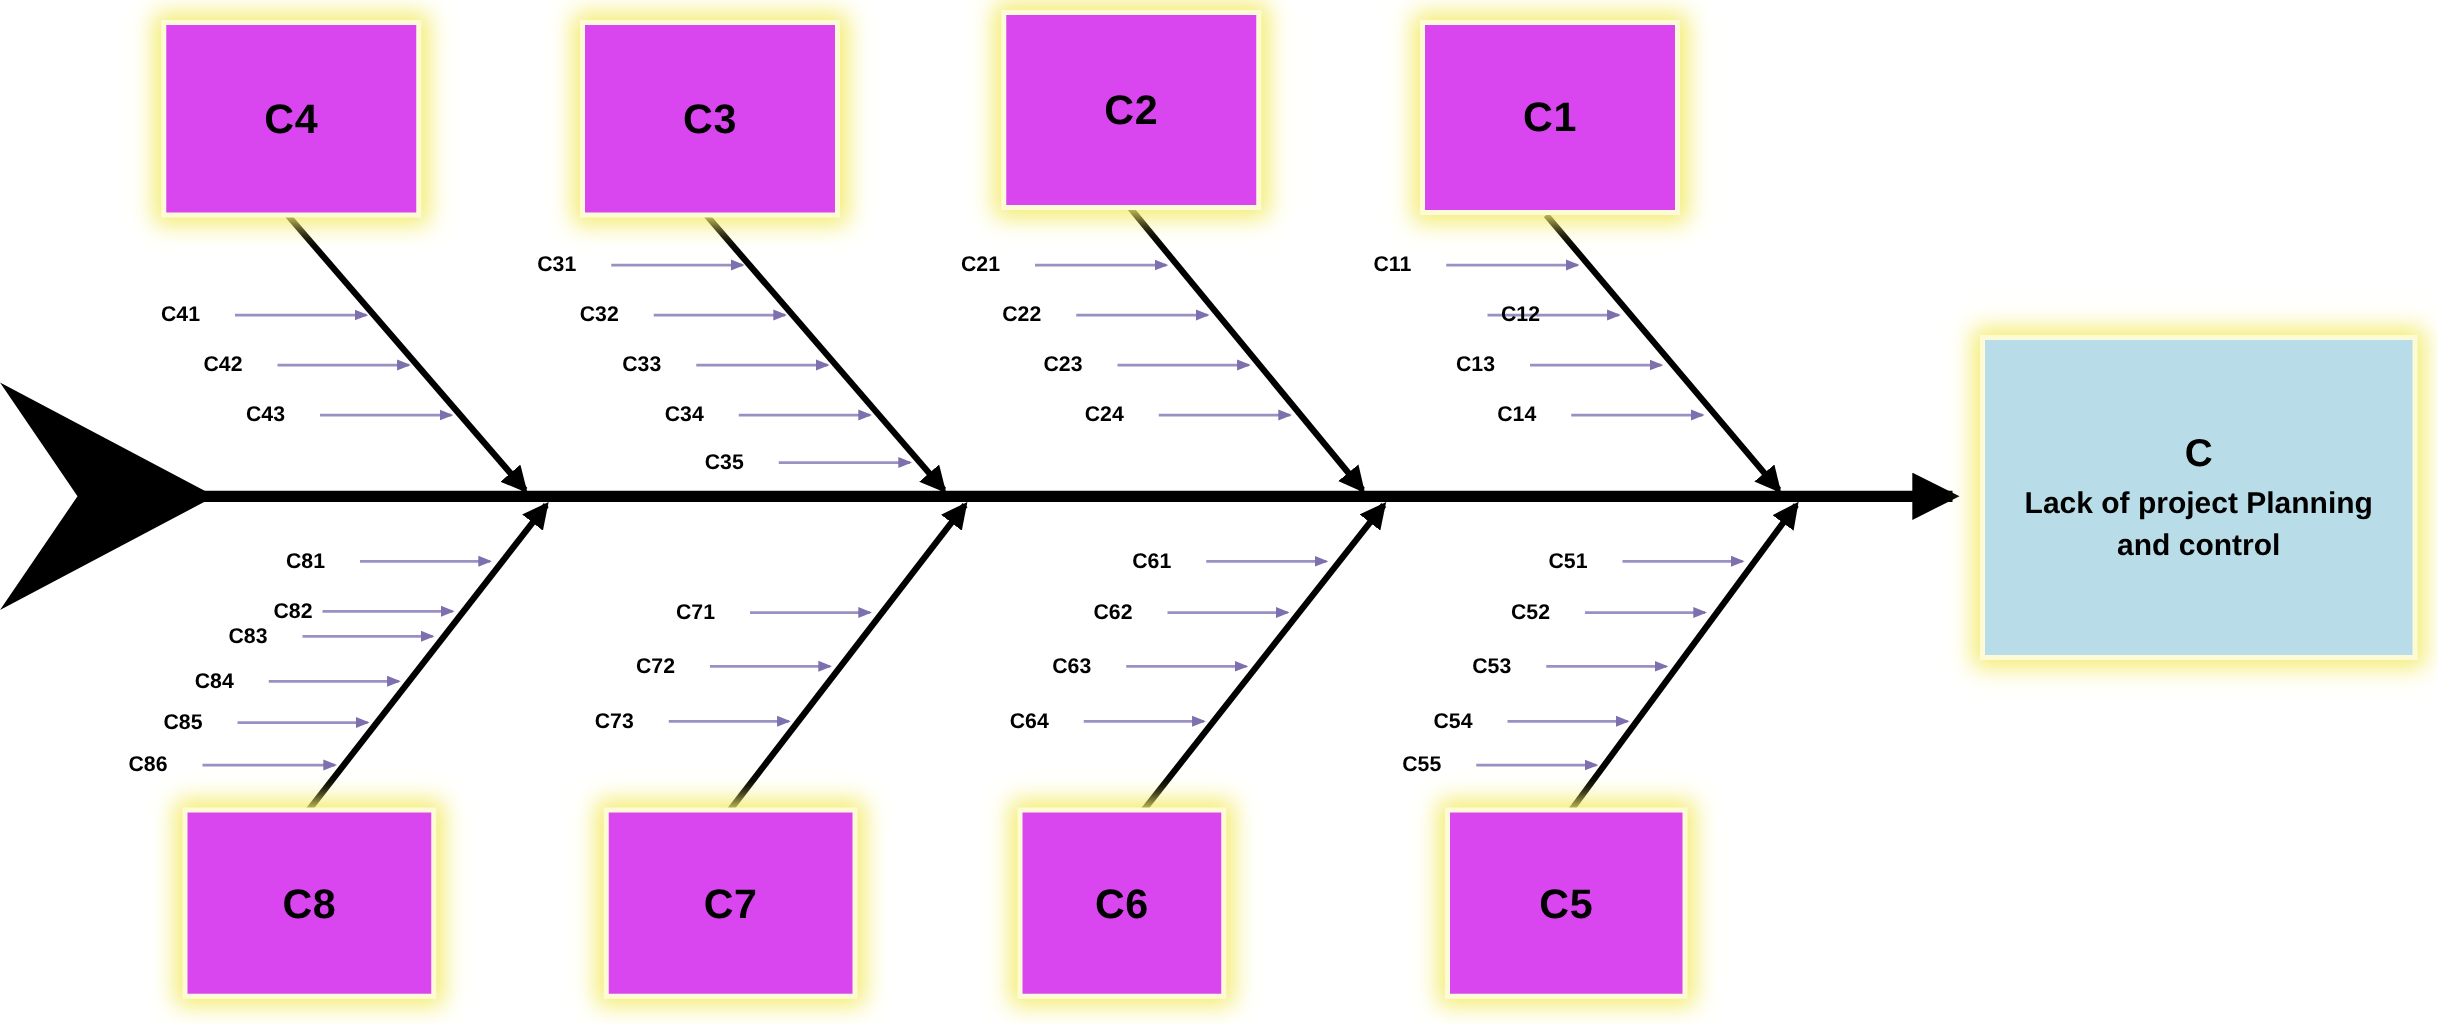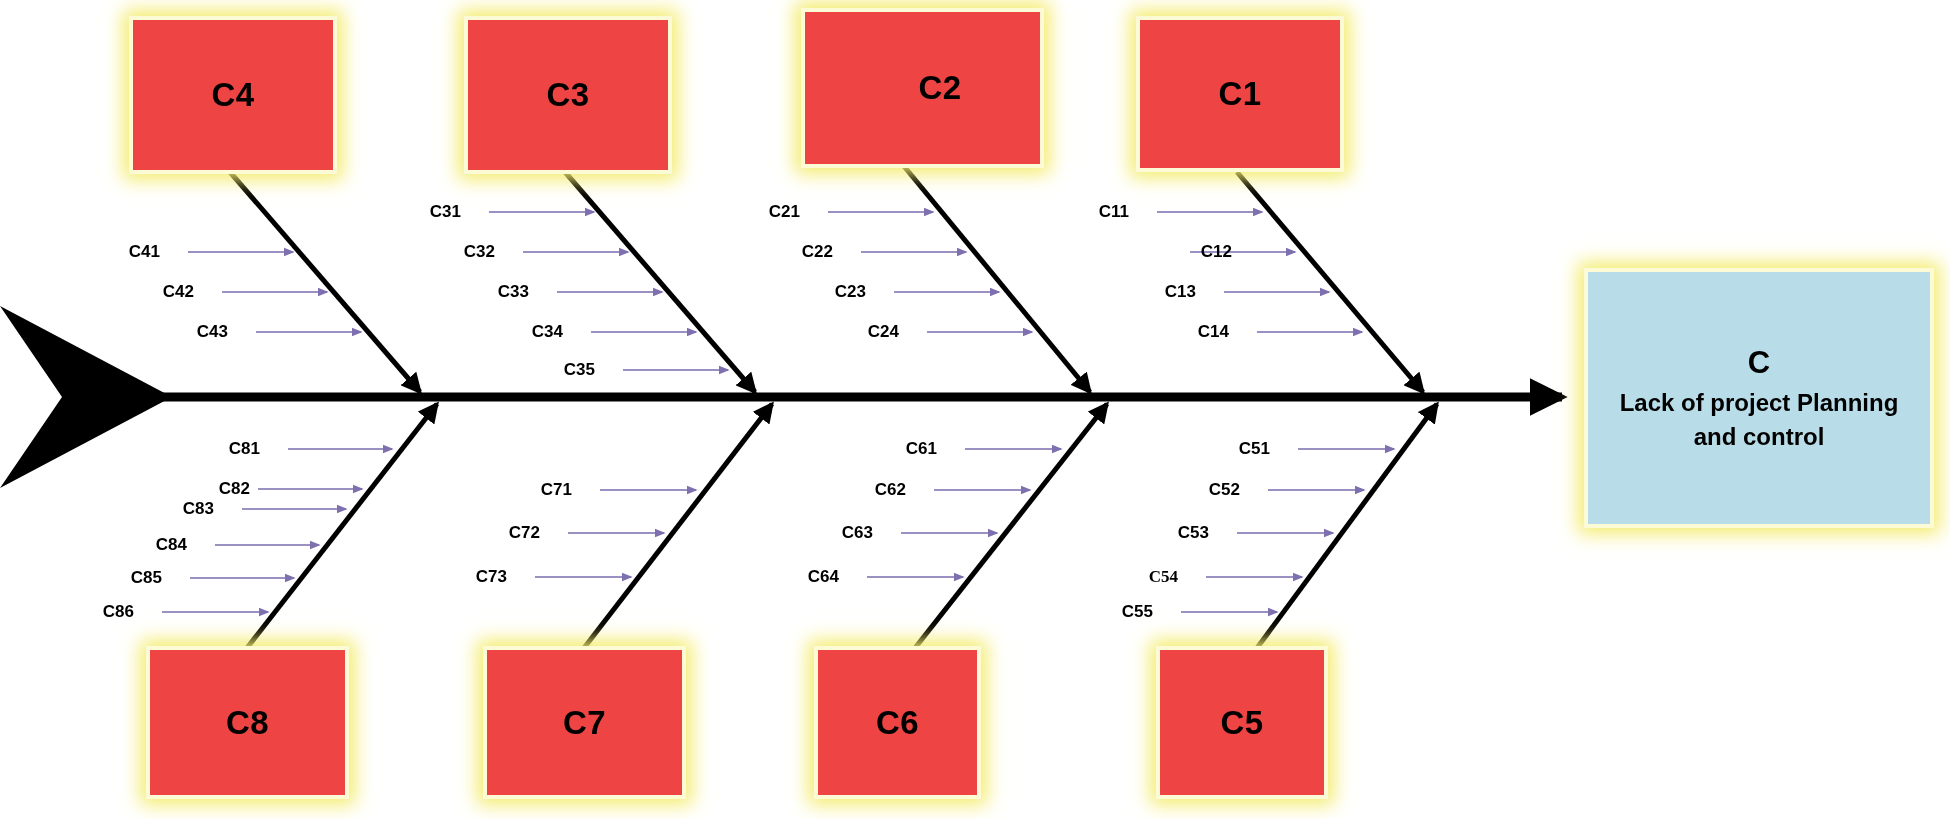--- a/index.html
+++ b/index.html
@@ -10,21 +10,21 @@
     background:#ffffff;
     font-family:"Liberation Sans", sans-serif;
     overflow:hidden;
   }
   .canvas > svg{position:absolute;left:0;top:0;}
   .cat-box{
     position:absolute;
     display:flex;
     align-items:center;
     justify-content:center;
-    background:#ef4444;
+    background:#d946ef;
     box-shadow:0 0 0 4px #fdfbd6, 0 0 18px 10px #f4ec6e;
     color:#000;
     font-weight:bold;
     font-size:33px;
     letter-spacing:.5px;
   }
   .effect-box{
     position:absolute;
     display:flex;
     flex-direction:column;
@@ -134,37 +134,37 @@
       <line x1="1181" y1="612" x2="1277" y2="612" marker-end="url(#mPurple)"></line>
     </g>
   </svg>
 
   <div class="cat-box" style="left:133px;top:20px;width:200px;height:150px;">
     <span>C4</span>
   </div>
   <div class="cat-box" style="left:468px;top:20px;width:200px;height:150px;">
     <span>C3</span>
   </div>
-  <div class="cat-box" style="left:805px;top:12px;width:200px;height:152px;padding-left:35px;">
+  <div class="cat-box" style="left:805px;top:12px;width:200px;height:152px;">
     <span>C2</span>
   </div>
   <div class="cat-box" style="left:1140px;top:20px;width:200px;height:148px;">
     <span>C1</span>
   </div>
 
   <div class="cat-box" style="left:150px;top:650px;width:195px;height:145px;">
     <span>C8</span>
   </div>
   <div class="cat-box" style="left:487px;top:650px;width:195px;height:145px;">
     <span>C7</span>
   </div>
   <div class="cat-box" style="left:818px;top:650px;width:159px;height:145px;">
     <span>C6</span>
   </div>
-  <div class="cat-box" style="left:1160px;top:650px;width:164px;height:145px;">
+  <div class="cat-box" style="left:1160px;top:650px;width:186px;height:145px;">
     <span>C5</span>
   </div>
 
   <div class="effect-box" style="left:1588px;top:272px;width:342px;height:252px;">
     <div class="effect-code">C</div>
     <div class="effect-label">Lack of project Planning and control</div>
   </div>
 
   <div class="sub-label" style="left:160px;top:252px;">C41</div>
   <div class="sub-label" style="left:194px;top:292px;">C42</div>
@@ -198,16 +198,16 @@
   <div class="sub-label" style="left:507px;top:577px;">C73</div>
 
   <div class="sub-label" style="left:937px;top:449px;">C61</div>
   <div class="sub-label" style="left:906px;top:490px;">C62</div>
   <div class="sub-label" style="left:873px;top:533px;">C63</div>
   <div class="sub-label" style="left:839px;top:577px;">C64</div>
 
   <div class="sub-label" style="left:1270px;top:449px;">C51</div>
   <div class="sub-label" style="left:1240px;top:490px;">C52</div>
   <div class="sub-label" style="left:1209px;top:533px;">C53</div>
-  <div class="sub-label" style="left:1178px;top:577px;font-family:Liberation Serif, serif;">C54</div>
+  <div class="sub-label" style="left:1178px;top:577px;">C54</div>
   <div class="sub-label" style="left:1153px;top:612px;">C55</div>
 
 </div>
 
 </body></html>

